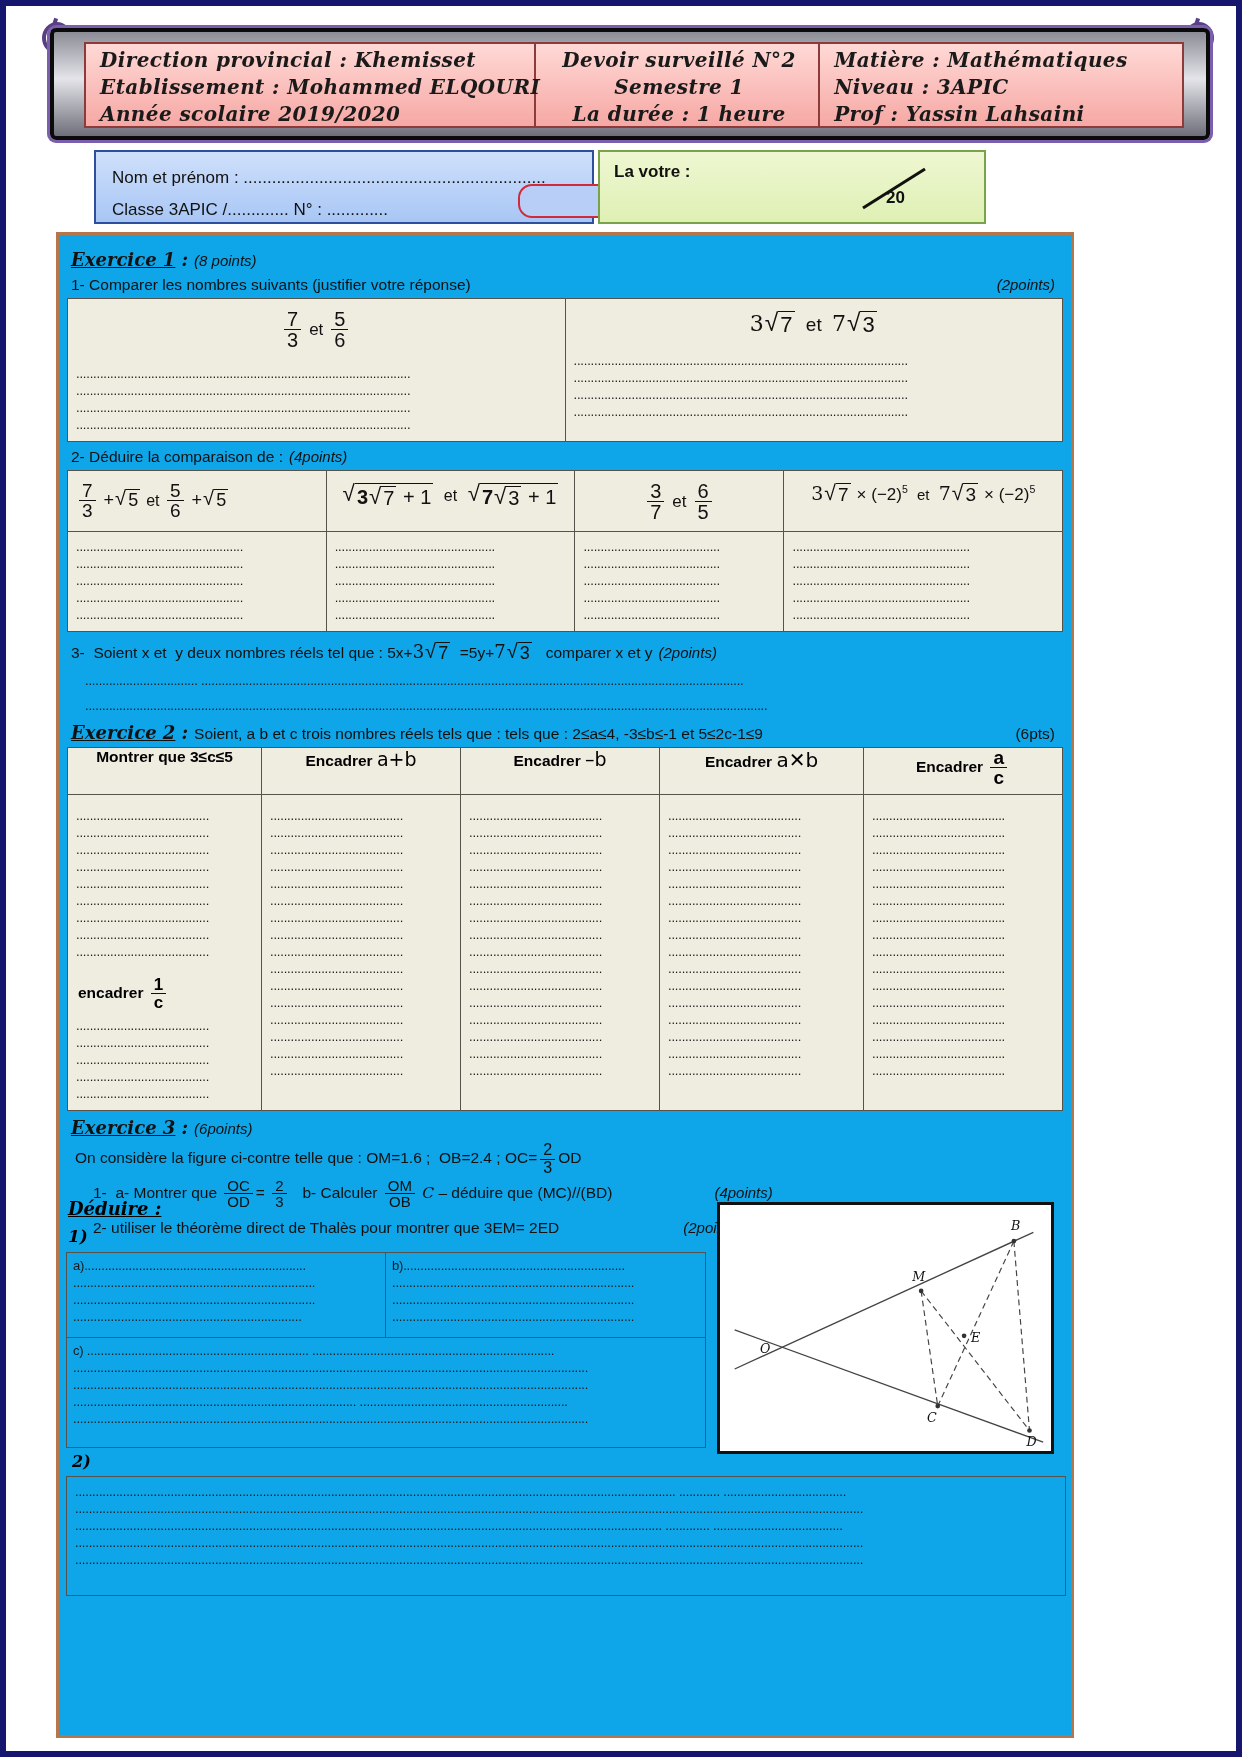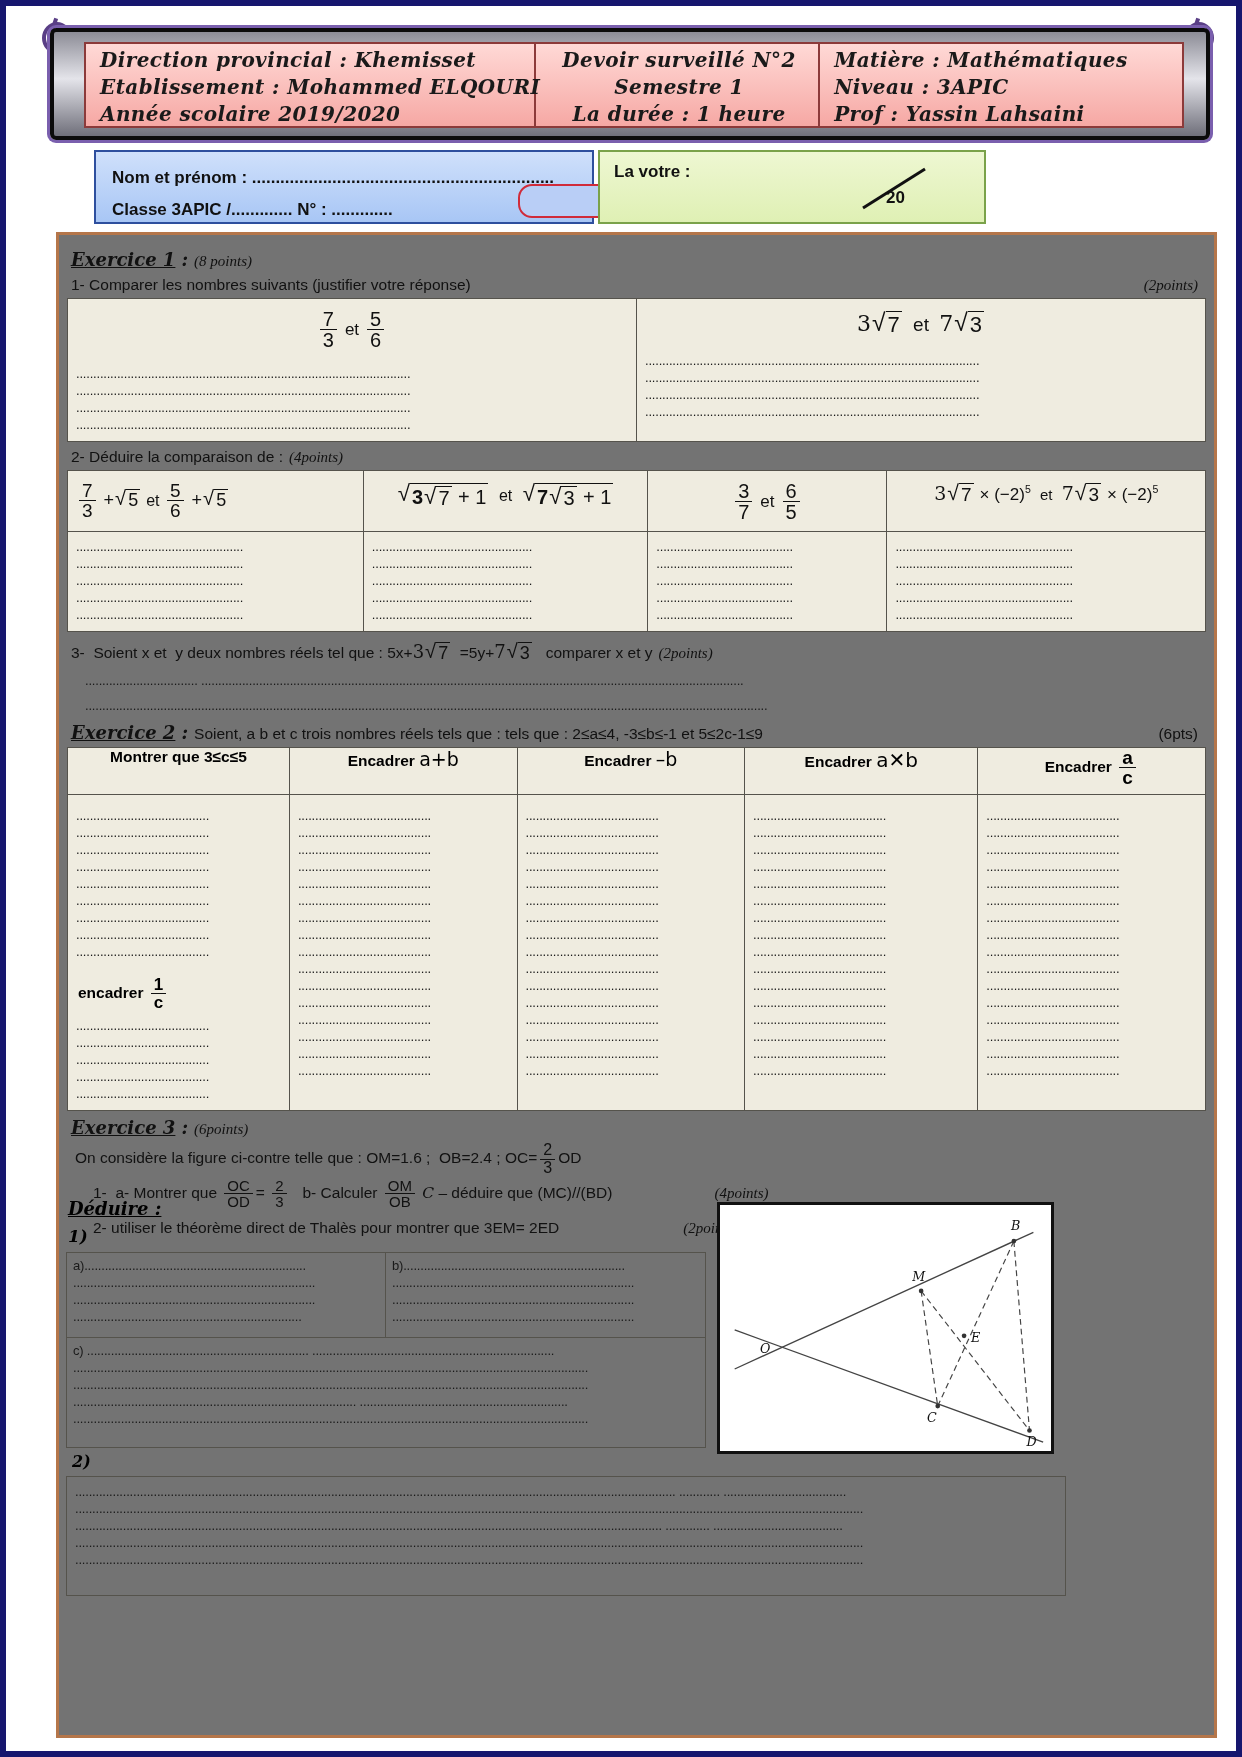--- a/index.html
+++ b/index.html
@@ -54,50 +54,50 @@
   .ring.r{left:1178px;top:16px;}
   .ring:after{content:"";position:absolute;left:6px;top:-8px;width:4px;height:14px;background:#5a3f86;transform:rotate(18deg);}
 
   
   .id-box{
     position:absolute;left:88px;top:144px;width:500px;height:74px;
     border:2px solid #2e4f9e;
     background:linear-gradient(180deg,#cfe0fb 0%,#a8c6f5 100%);
     box-sizing:border-box;padding:10px 0 0 16px;
   }
-  .id-line{font-size:17px;font-weight:bold;color:#111;line-height:32px;white-space:nowrap;}
+  .id-line{font-size:17px;font-weight:normal;color:#111;line-height:32px;white-space:nowrap;}
   .id-chip{
     position:absolute;left:422px;top:32px;width:150px;height:30px;
     border:2px solid #d02b3a;border-radius:14px;
     background:#b9cef6;
   }
   .note-box{
     position:absolute;left:592px;top:144px;width:388px;height:74px;
     border:2px solid #7aa24a;
     background:linear-gradient(180deg,#eef7d2 0%,#dff0b4 100%);
     box-sizing:border-box;padding:10px 0 0 14px;
   }
   .note-lbl{font-size:17px;font-weight:bold;color:#111;}
   .note-slash{position:absolute;left:855px;top:160px;width:68px;height:44px;}
   .note-20{position:absolute;left:880px;top:182px;font-size:17px;font-weight:bold;color:#111;}
 
   
   .body-box{
-    position:absolute;left:50px;top:226px;width:1161px;height:1506px;
+    position:absolute;left:50px;top:226px;width:1018px;height:1506px;
     border:3px solid #b5764a;
-    background:#737373;
+    background:#0ea5e9;
     box-sizing:border-box;
     padding:8px 8px 0 8px;
   }
   .ex-title{
     font-family:"DejaVu Serif",serif;font-style:italic;font-weight:bold;
     font-size:18px;color:#111;display:inline-block;
   }
   .ex-title u{text-decoration:underline;}
-  .pts{font-family:Liberation Serif, serif;font-style:italic;font-size:15px;color:#111;}
+  .pts{font-family:Liberation Sans, sans-serif;font-style:italic;font-size:15px;color:#111;}
   .q{font-size:15.5px;font-weight:normal;color:#111;}
   .row-title{display:flex;align-items:baseline;gap:6px;margin:6px 0 4px 4px;}
   .right-pts{margin-left:auto;margin-right:8px;}
 
   table.grid{border-collapse:collapse;width:100%;table-layout:fixed;}
   table.grid td{
     border:1px solid #55534c;
     vertical-align:top;
     padding:0;
     background:#efece0;

